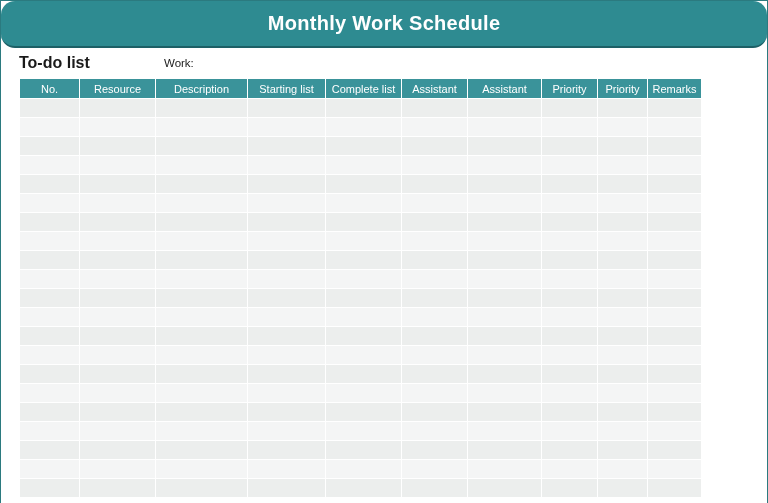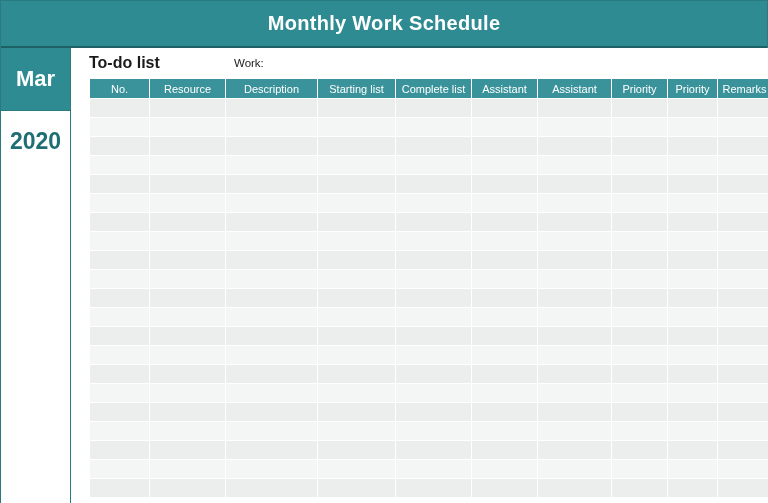--- a/index.html
+++ b/index.html
@@ -22,20 +22,21 @@
     background: #ffffff;
   }
   
   .title-bar {
     height: 45px;
     background: #2e8b91;
     border-bottom: 2px solid #1d6066;
     display: flex;
     align-items: center;
     justify-content: center;
+    border-radius: 14px;
   }
   .title-bar .title-text {
     color: #ffffff;
     font-size: 20px;
     font-weight: bold;
     letter-spacing: 0.3px;
   }
   
   .body-wrap {
     display: flex;
@@ -151,29 +152,20 @@
 <body>
 
 <div class="page">
 
   <div class="title-bar">
     <span class="title-text">Monthly Work Schedule</span>
   </div>
 
   <div class="body-wrap">
 
-    <div class="side-col">
-      <div class="month-box">
-        <span class="month-text">Mar</span>
-      </div>
-      <div class="year-box">
-        <span class="year-text">2020</span>
-      </div>
-      <div class="side-fill"></div>
-    </div>
 
     <div class="main-col">
 
       <div class="meta-row">
         <span class="todo-label">To-do list</span>
         <span class="name-label">Work:</span>
       </div>
 
       <table class="schedule">
         <colgroup>

